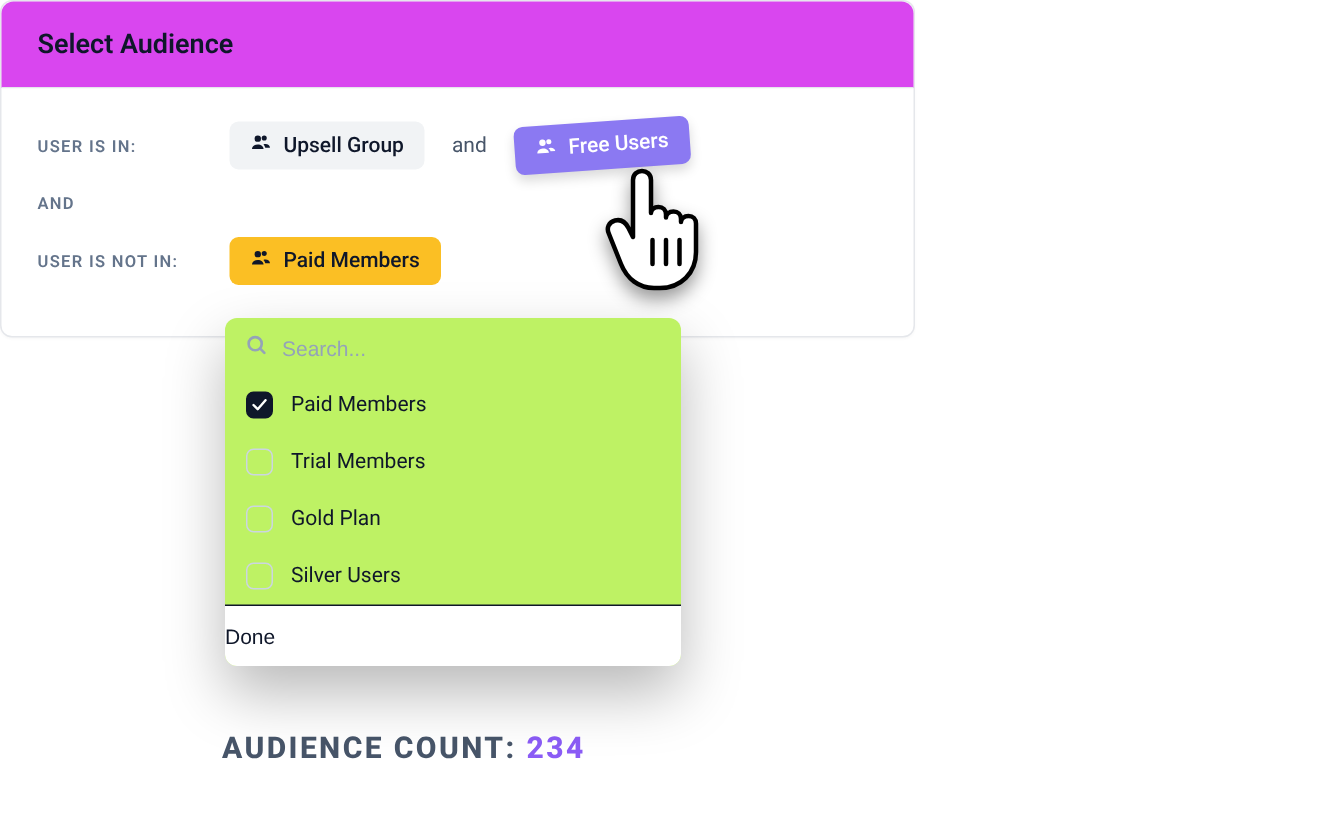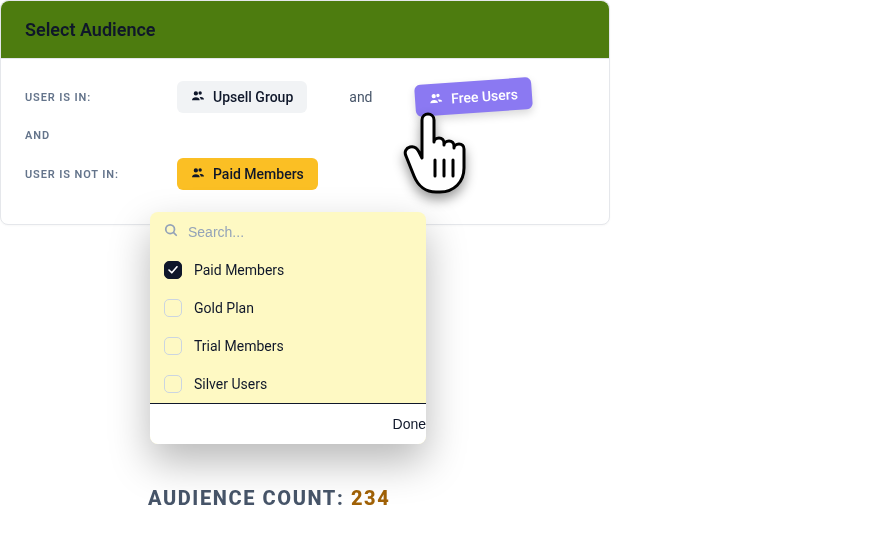--- a/index.html
+++ b/index.html
@@ -15,36 +15,35 @@
       border: 1px solid #e5e7eb;
       border-radius: 8px;
       background: #fff;
       margin: 0 0 0 0;
       position: relative;
       box-shadow: 0 1px 2px rgba(0,0,0,0.03);
     }
     .card-header {
       padding: 18px 24px;
       border-bottom: 1px solid #e5e7eb;
-      background: #4d7c0f;
+      background: #d946ef;
       border-radius: 8px 8px 0 0;
     }
     .card-title {
       font-size: 18px;
       font-weight: 600;
       color: #0f172a;
     }
     .card-body {
       padding: 22px 24px 28px 24px;
     }
     .row {
       display: flex;
       align-items: center;
       margin-bottom: 6px;
-      gap: 24px;
     }
     .label {
       font-size: 11px;
       font-weight: 600;
       letter-spacing: 0.08em;
       color: #64748b;
       text-transform: uppercase;
       width: 128px;
       flex-shrink: 0;
     }
@@ -90,22 +89,22 @@
       color: #475569;
       margin-right: 8px;
     }
     .users-icon {
       display: inline-block;
     }
     .dropdown {
       position: absolute;
       top: 212px;
       left: 150px;
-      width: 276px;
-      background: #fef9c3;
+      width: 304px;
+      background: #bef264;
       border-radius: 8px;
       box-shadow: 0 18px 40px rgba(0,0,0,0.28);
       z-index: 2;
       overflow: hidden;
     }
     .search-row {
       display: flex;
       align-items: center;
       padding: 10px 14px;
       color: #94a3b8;
@@ -145,39 +144,39 @@
     }
     .cb.checked svg { display: block; }
     .cb svg { display: none; }
     .divider-line {
       height: 1px;
       background: #0f172a;
       margin: 0 0 0 0;
     }
     .done-btn {
       width: 100%;
-      text-align: right;
+      text-align: left;
       padding: 12px 0;
       font-size: 14px;
       color: #0f172a;
       background: #fff;
       border: none;
       cursor: pointer;
     }
     .audience-count {
       position: absolute;
       top: 486px;
       left: 148px;
       font-size: 20px;
       font-weight: 800;
       letter-spacing: 0.08em;
       color: #475569;
     }
     .audience-count .num {
-      color: #a16207;
+      color: #8b5cf6;
     }
     .hand-cursor {
       position: absolute;
       top: 112px;
       left: 400px;
       z-index: 4;
       filter: drop-shadow(0 6px 6px rgba(0,0,0,0.4));
     }
   </style>
 </head>
@@ -250,27 +249,27 @@
       <svg width="10" height="8" viewBox="0 0 12 10" fill="none">
           <path d="M1 5l3.5 3.5L11 1" stroke="#fff" stroke-width="2" stroke-linecap="round" stroke-linejoin="round"></path>
         </svg>
     </span>
     <span>Paid Members</span>
   </div>
   <div class="opt">
     <span class="cb">
       
     </span>
-    <span>Gold Plan</span>
+    <span>Trial Members</span>
   </div>
   <div class="opt">
     <span class="cb">
       
     </span>
-    <span>Trial Members</span>
+    <span>Gold Plan</span>
   </div>
   <div class="opt">
     <span class="cb">
       
     </span>
     <span>Silver Users</span>
   </div>
 
   <div class="divider-line"></div>
   <button class="done-btn">Done</button>

